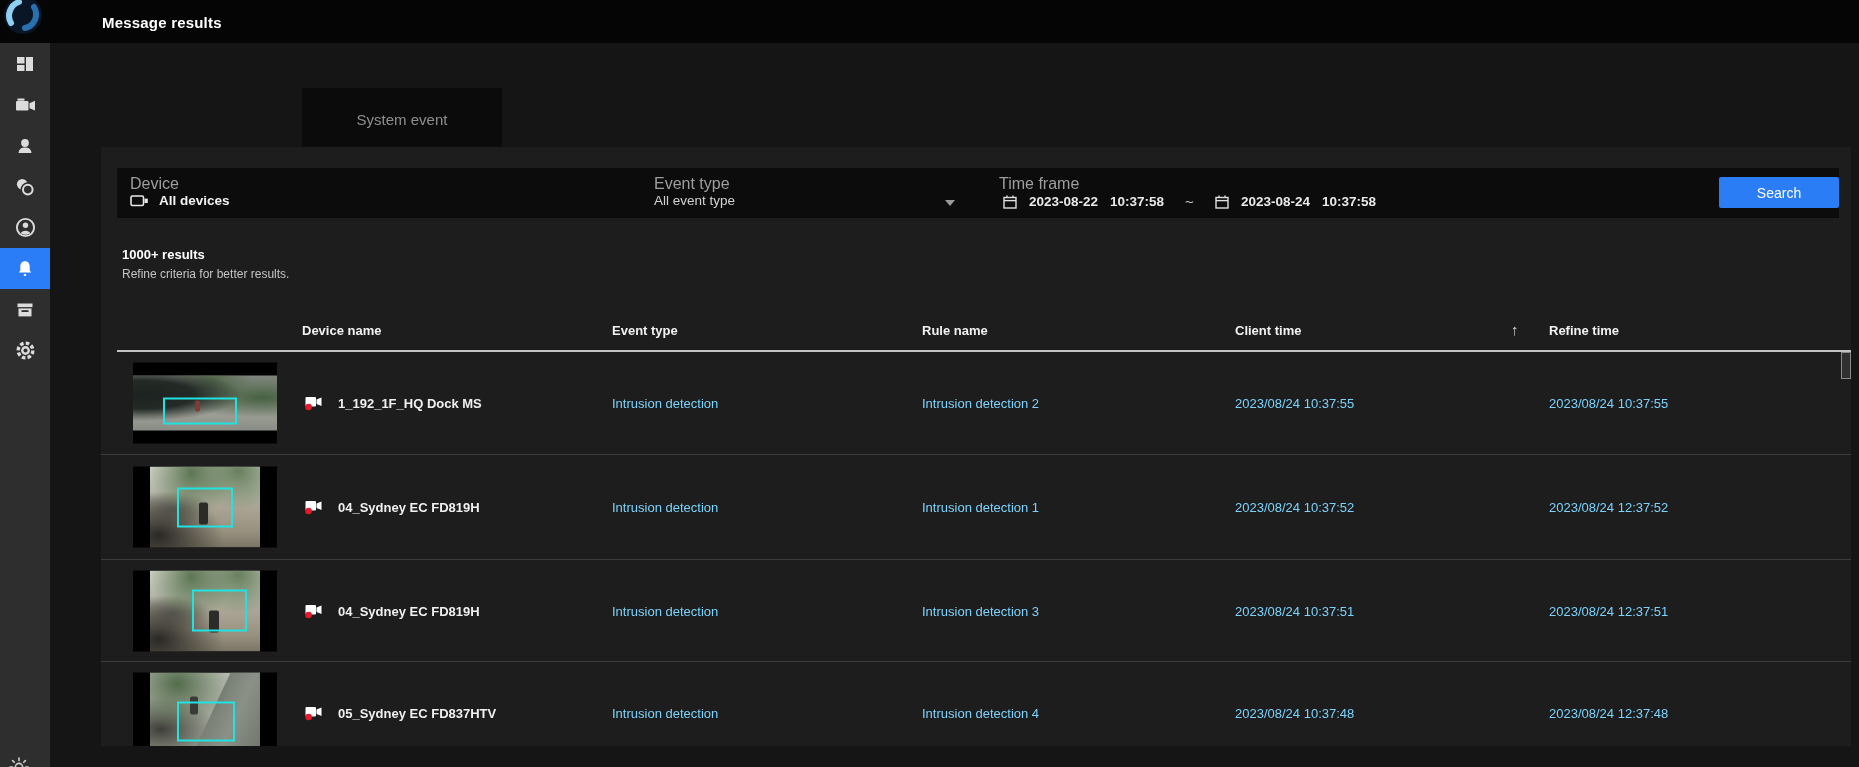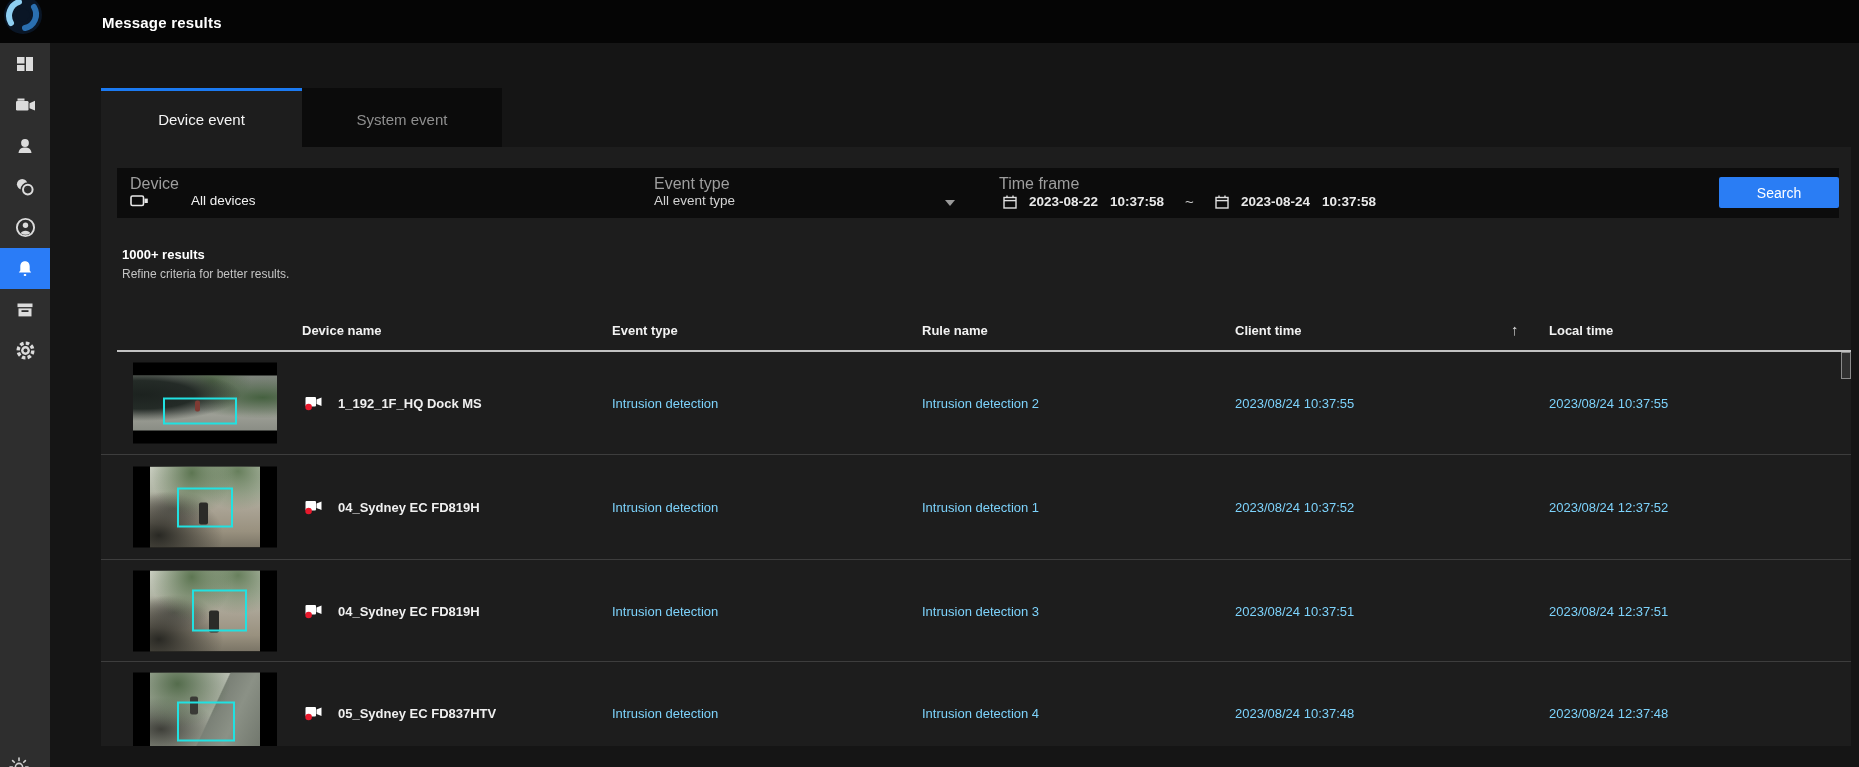--- a/index.html
+++ b/index.html
@@ -26,21 +26,21 @@
     font-size:15px;cursor:pointer;white-space:nowrap;z-index:2;}
   .tab.active{left:101px;width:201px;background:#1d1d1d;border-top:3px solid #1b7af2;color:#f5f5f5;}
   .tab.inactive{left:302px;width:200px;background:#0b0b0b;border-top:3px solid transparent;color:#8f8f8f;}
   
   .panel{position:absolute;left:101px;top:147px;width:1750px;height:599px;background:#1d1d1d;overflow:hidden;z-index:1;}
   
   .filterbar{position:absolute;left:16px;top:21px;width:1722px;height:50px;background:#0c0c0c;}
   .f-label{position:absolute;top:7px;font-size:16px;color:#9e9e9e;white-space:nowrap;}
   .f-value{position:absolute;top:25px;font-size:13.5px;color:#f2f2f2;white-space:nowrap;display:flex;align-items:center;}
   .f-device-label{left:13px;}
-  .f-device-value{left:13px;font-weight:400;cursor:pointer;gap:32px;}
+  .f-device-value{left:13px;font-weight:700;cursor:pointer;}
   .f-device-value svg{margin-right:10px;}
   .f-event-label{left:537px;}
   .f-event-value{left:537px;color:#d2d2d2;font-weight:400;cursor:pointer;}
   .dd-arrow{position:absolute;left:828px;top:32px;width:0;height:0;cursor:pointer;
     border-left:5.5px solid transparent;border-right:5.5px solid transparent;border-top:6px solid #9a9a9a;}
   .f-time-label{left:882px;}
   .f-time-value{left:886px;column-gap:12px;font-weight:700;color:#e9e9e9;}
   .f-time-value .tilde{font-weight:400;color:#cfcfcf;margin:0 9px;font-size:15px;}
   .f-time-value svg{cursor:pointer;}
   .date-part{cursor:pointer;}
@@ -183,23 +183,20 @@
             <line x1="16.6" y1="10" x2="19" y2="10"></line>
           <line x1="3.6" y1="3.6" x2="5.3" y2="5.3"></line>
             <line x1="14.7" y1="14.7" x2="16.4" y2="16.4"></line>
           <line x1="3.6" y1="16.4" x2="5.3" y2="14.7"></line>
             <line x1="14.7" y1="5.3" x2="16.4" y2="3.6"></line>
         </g>
       </svg>
     </div>
   </div>
 
-  <div class="tab active">
-    <span>Device event</span>
-  </div>
   <div class="tab inactive">
     <span>System event</span>
   </div>
 
   <div class="panel">
 
     <div class="filterbar">
       <div class="f-label f-device-label">Device</div>
       <div class="f-value f-device-value">
         <svg width="19" height="14" viewBox="0 0 19 14">
@@ -242,21 +239,21 @@
     <div class="results">
       <div class="count">1000+ results</div>
       <div class="hint">Refine criteria for better results.</div>
     </div>
 
     <div class="thead th-device">Device name</div>
     <div class="thead th-event">Event type</div>
     <div class="thead th-rule">Rule name</div>
     <div class="thead th-client">Client time</div>
     <div class="sort-arrow">↑</div>
-    <div class="thead th-local">Local time</div>
+    <div class="thead th-local">Refine time</div>
     <div class="head-rule"></div>
 
     <div class="trow r1">
       <div class="thumb t-street">
         <div class="img"></div>
         <div class="fig"></div>
         <div class="det-box"></div>
       </div>
       <svg class="cam-ic" width="18" height="16" viewBox="0 0 18 16">
         <rect x="0.5" y="2" width="10.5" height="9.5" rx="1" fill="#ffffff"></rect>

